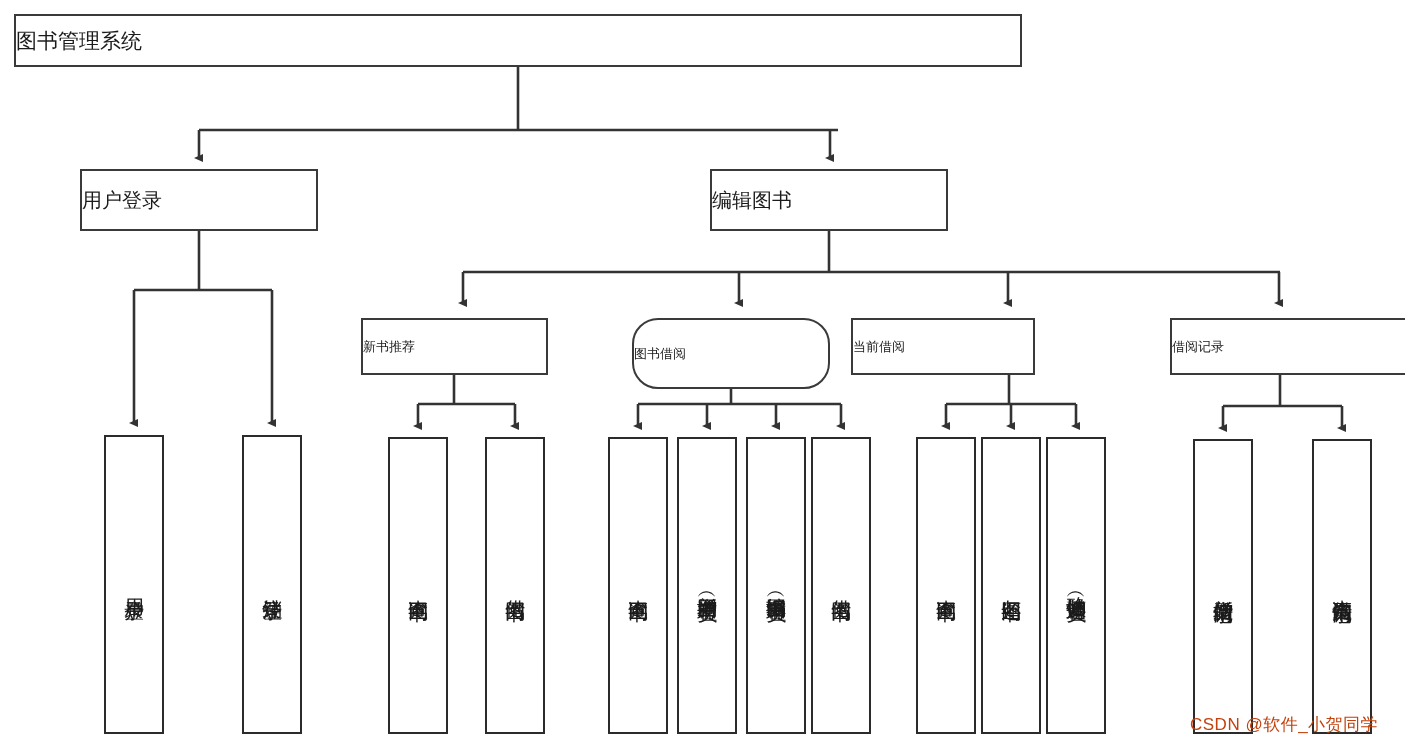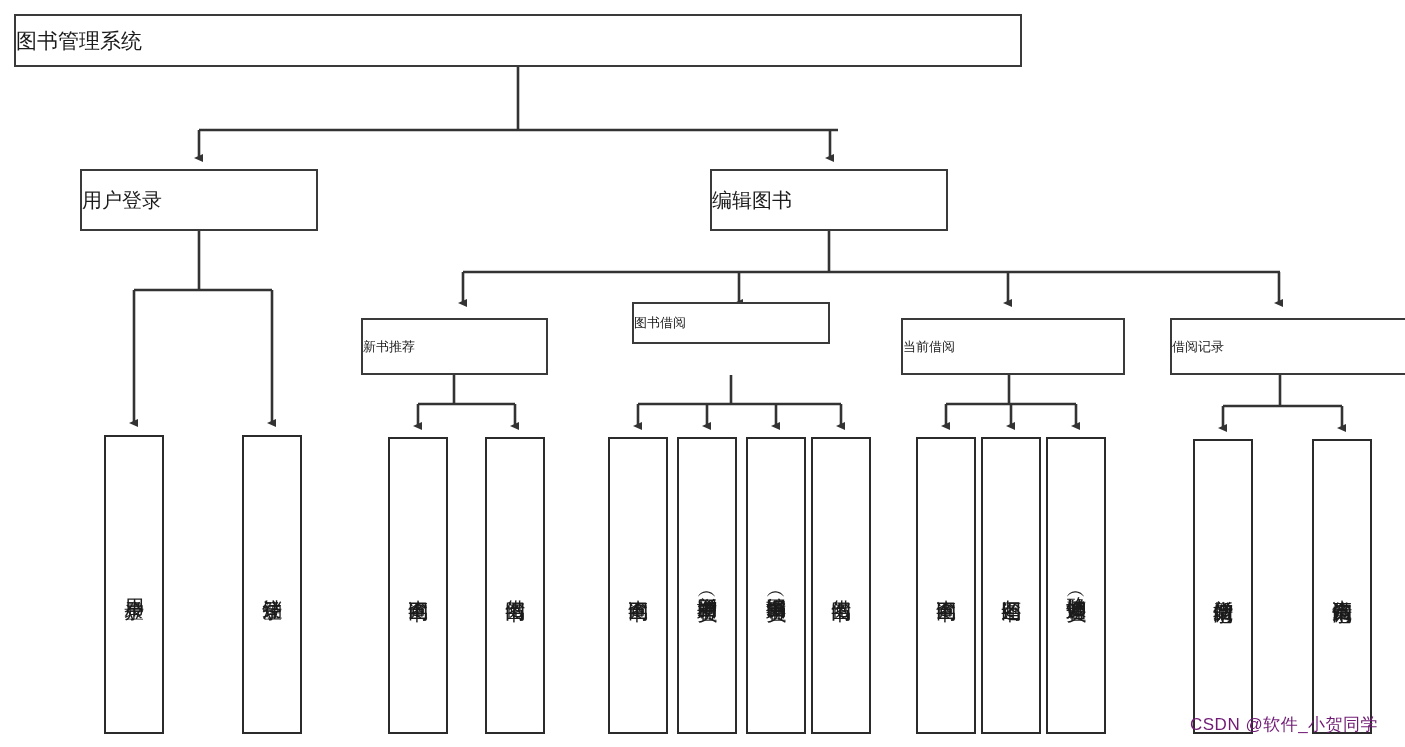--- a/index.html
+++ b/index.html
@@ -40,21 +40,21 @@
     font-size:20px;
     line-height:1.28;
     letter-spacing:1px;
     color:#1b1b1b;
     white-space:nowrap;
   }
 
   .watermark{
     position:absolute;
     font-size:17px;
-    color:#701a75;
+    color:#c2410c;
     white-space:nowrap;
     letter-spacing:0.5px;
   }
 </style>
 </head>
 <body>
 
 <div id="stage">
 
   <svg id="wires" viewBox="0 0 1405 747" xmlns="http://www.w3.org/2000/svg">
@@ -114,24 +114,24 @@
   <div class="box level2" style="left:80px;top:169px;width:238px;height:62px;">
     <span>用户登录</span>
   </div>
   <div class="box level2" style="left:710px;top:169px;width:238px;height:62px;">
     <span>编辑图书</span>
   </div>
 
   <div class="box level3" style="left:361px;top:318px;width:187px;height:57px;">
     <span>新书推荐</span>
   </div>
-  <div class="box level3" style="left:632px;top:302px;width:198px;height:42px;">
+  <div class="box level3" style="left:632px;top:318px;width:198px;height:71px;border-radius:26px;">
     <span>图书借阅</span>
   </div>
-  <div class="box level3" style="left:901px;top:318px;width:224px;height:57px;">
+  <div class="box level3" style="left:851px;top:318px;width:184px;height:57px;">
     <span>当前借阅</span>
   </div>
   <div class="box level3" style="left:1170px;top:318px;width:244px;height:57px;">
     <span>借阅记录</span>
   </div>
 
   <div class="leaf" style="left:104px;top:435px;width:60px;height:299px;">
     <span class="vtext">用户登录</span>
   </div>
   <div class="leaf" style="left:242px;top:435px;width:60px;height:299px;">

